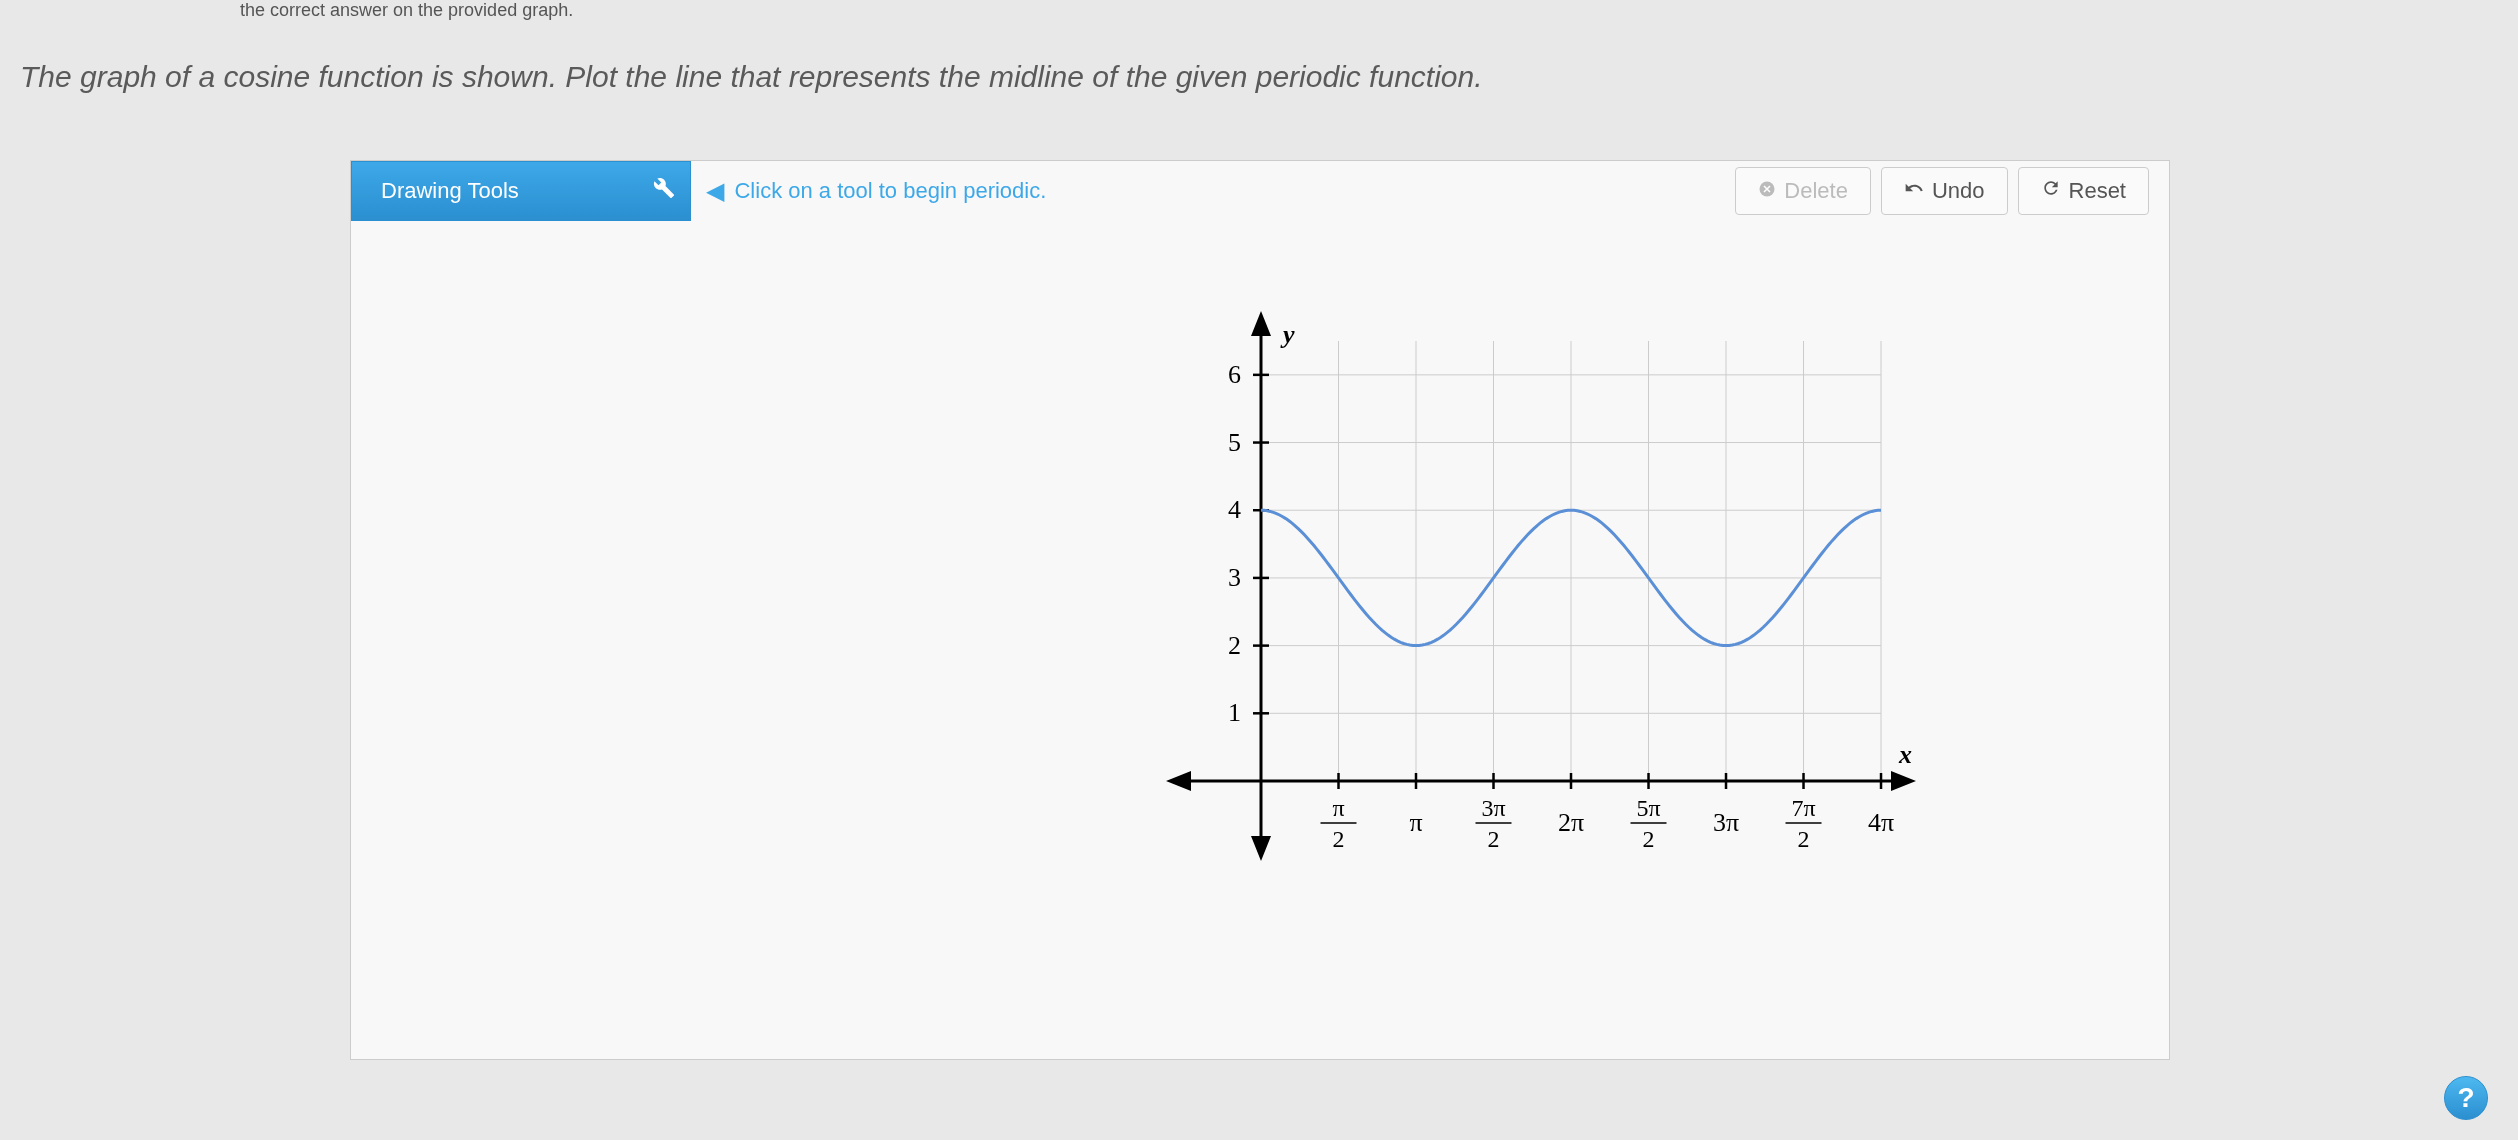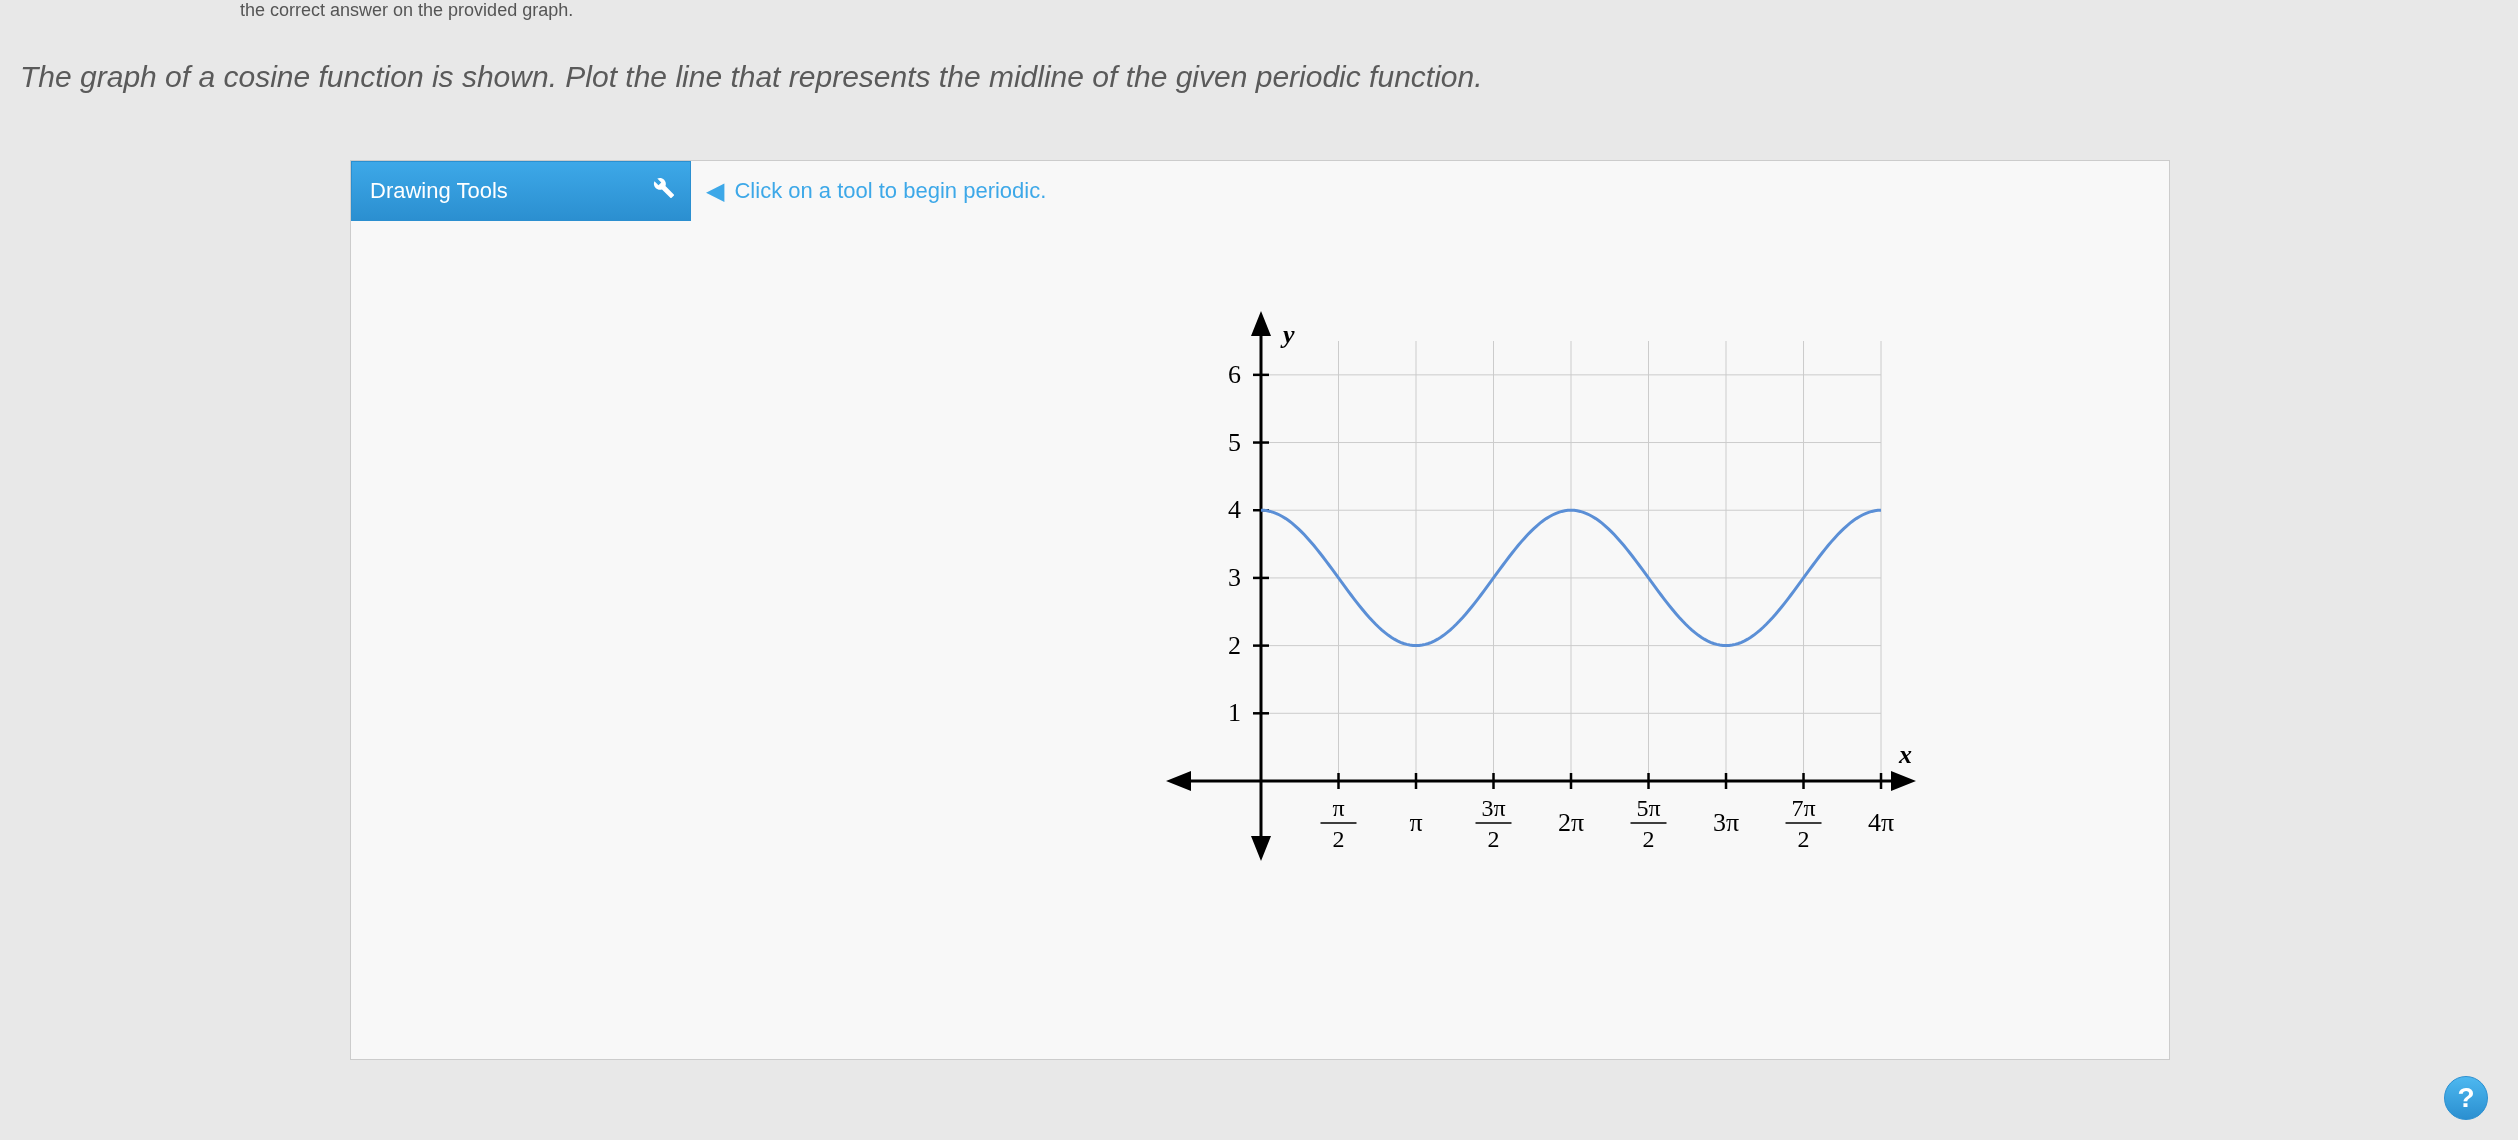--- a/index.html
+++ b/index.html
@@ -43,21 +43,21 @@
       height: 60px;
       align-items: stretch;
     }
     .drawing-tools-header {
       width: 340px;
       background: linear-gradient(to bottom, #3da8e8, #2b8fd0);
       color: white;
       font-size: 22px;
       display: flex;
       align-items: center;
-      padding-left: 18px;
+      padding-left: 29px;
       border: 1px solid #2b8fd0;
       position: relative;
     }
     .wrench-icon {
       position: absolute;
       right: 15px;
       color: white;
       font-size: 22px;
     }
     .hint-area {
@@ -157,20 +157,47 @@
       <span>Drawing Tools</span>
       <span class="wrench-icon">
         <svg width="22" height="22" viewBox="0 0 24 24" fill="white">
             <path d="M22.7 19l-9.1-9.1c.9-2.3.4-5-1.5-6.9-2-2-5-2.4-7.4-1.3L9 6 6 9 1.6 4.7C.4 7.1.9 10.1 2.9 12.1c1.9 1.9 4.6 2.4 6.9 1.5l9.1 9.1c.4.4 1 .4 1.4 0l2.3-2.3c.5-.4.5-1.1.1-1.4z"></path>
           </svg>
       </span>
     </div>
     <div class="hint-area">
       <span class="arrow-left">◀</span>
       <span>Click on a tool to begin periodic.</span>
+    </div>
+    <div class="action-buttons">
+      <div class="btn disabled">
+        <span>
+          <svg width="18" height="18" viewBox="0 0 24 24" fill="#bbb">
+              <circle cx="12" cy="12" r="10"></circle>
+              <path d="M8 8l8 8M16 8l-8 8" stroke="white" stroke-width="2"></path>
+            </svg>
+        </span>
+        <span>Delete</span>
+      </div>
+      <div class="btn">
+        <span>
+          <svg width="20" height="20" viewBox="0 0 24 24" fill="#555">
+              <path d="M12.5 8c-2.65 0-5.05.99-6.9 2.6L2 7v9h9l-3.62-3.62c1.39-1.16 3.16-1.88 5.12-1.88 3.54 0 6.55 2.31 7.6 5.5l2.37-.78C21.08 11.03 17.15 8 12.5 8z"></path>
+            </svg>
+        </span>
+        <span>Undo</span>
+      </div>
+      <div class="btn">
+        <span>
+          <svg width="20" height="20" viewBox="0 0 24 24" fill="#555">
+              <path d="M17.65 6.35C16.2 4.9 14.21 4 12 4c-4.42 0-7.99 3.58-7.99 8s3.57 8 7.99 8c3.73 0 6.84-2.55 7.73-6h-2.08c-.82 2.33-3.04 4-5.65 4-3.31 0-6-2.69-6-6s2.69-6 6-6c1.66 0 3.14.69 4.22 1.78L13 11h7V4l-2.35 2.35z"></path>
+            </svg>
+        </span>
+        <span>Reset</span>
+      </div>
     </div>
   </div>
 
   <div class="tools-panel">
   </div>
 
   <div class="graph-area">
     <svg id="chart-svg" width="900" height="700">
         <line x1="207.50228574031797" y1="50" x2="207.50228574031797" y2="490" stroke="#ccc" stroke-width="1"></line>
         <line x1="285.00457148063595" y1="50" x2="285.00457148063595" y2="490" stroke="#ccc" stroke-width="1"></line>

